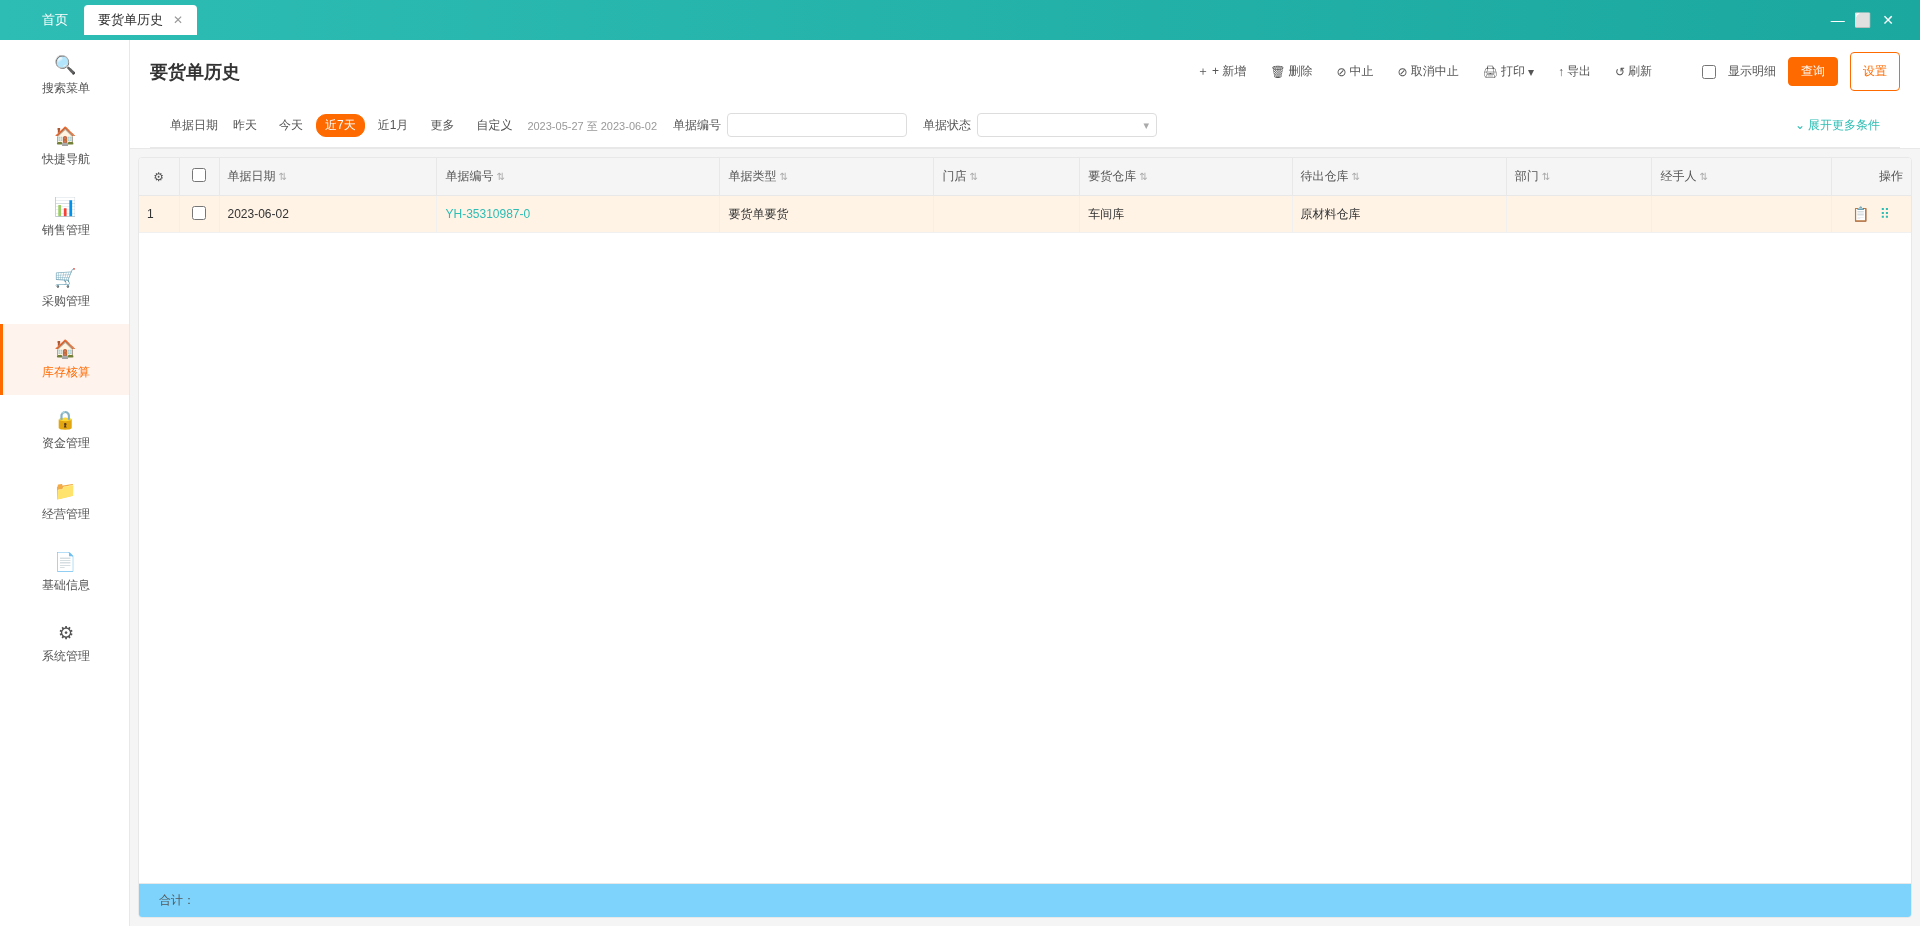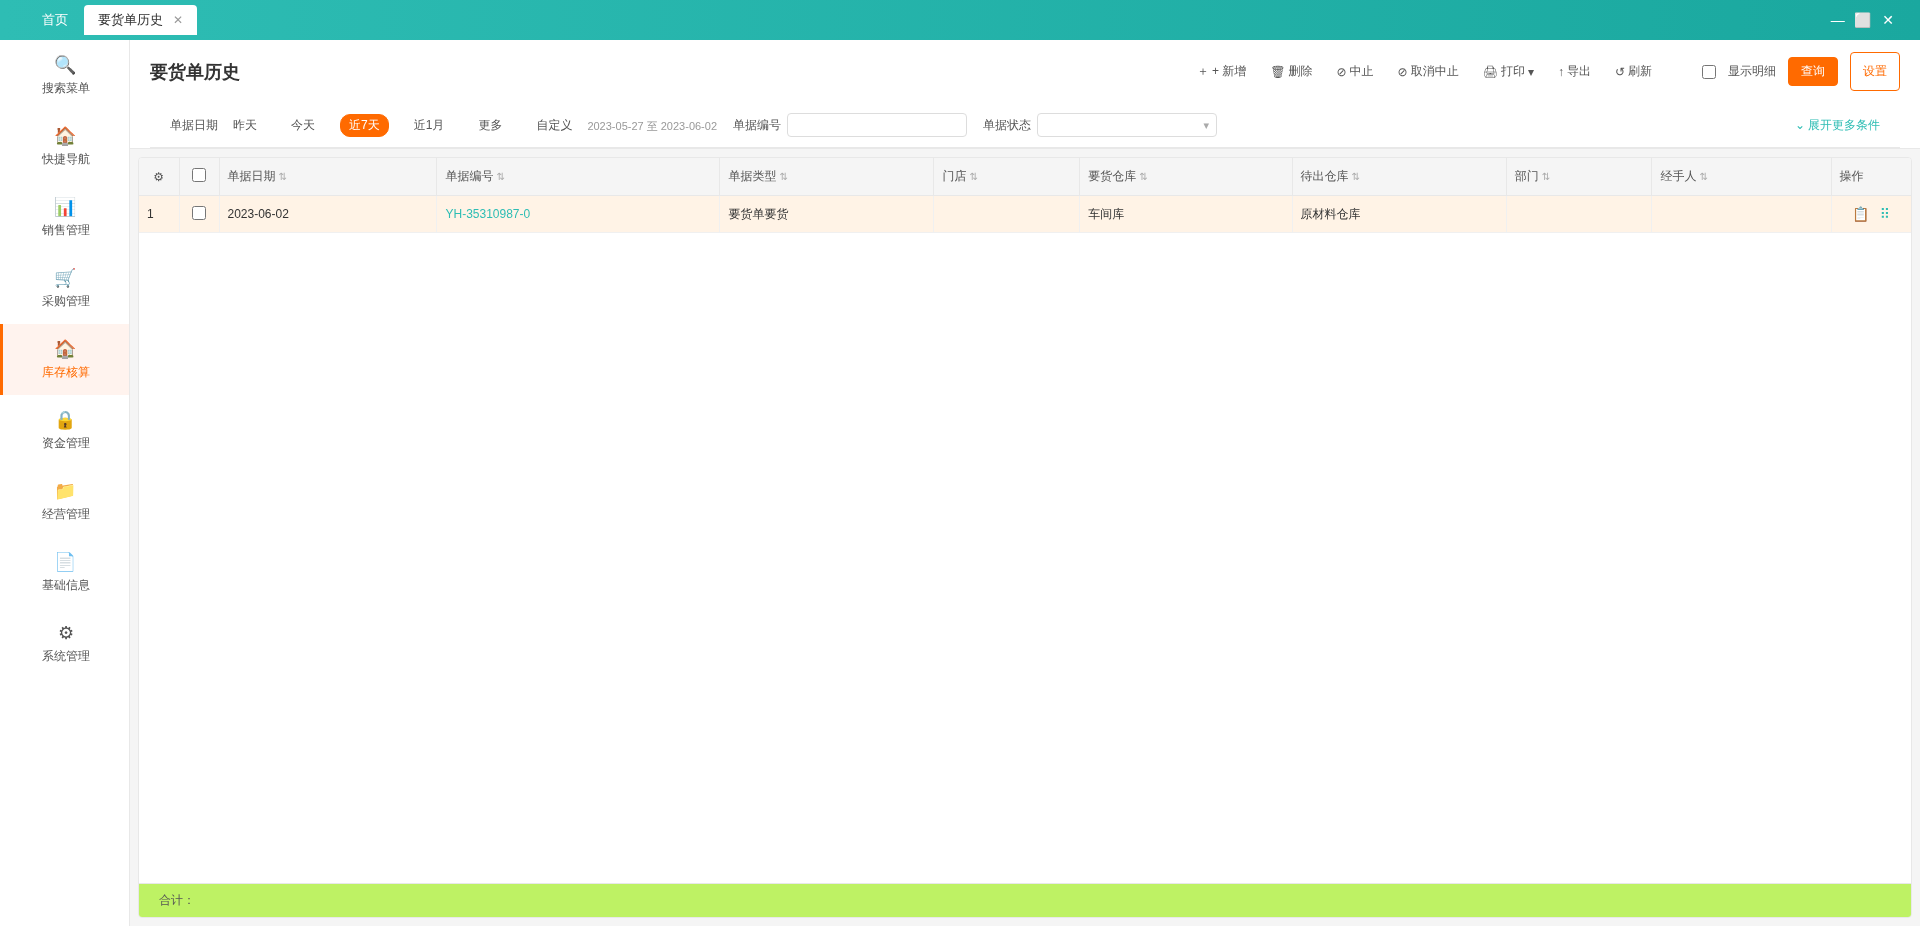--- a/index.html
+++ b/index.html
@@ -169,21 +169,21 @@
       gap: 6px;
     }
     .filter-label {
       font-size: 12px;
       color: #555;
       white-space: nowrap;
     }
     .filter-date-btns {
       display: flex;
       align-items: center;
-      gap: 16px;
+      gap: 4px;
     }
     .date-btn {
       padding: 2px 8px;
       border-radius: 10px;
       font-size: 12px;
       cursor: pointer;
       color: #555;
       border: 1px solid transparent;
     }
     .date-btn.active {
@@ -285,39 +285,39 @@
     }
     .sort-icon { color: #aaa; font-size: 10px; }
     .link-text { color: #2ebdb4; cursor: pointer; text-decoration: none; }
 
     
     .th-settings {
       width: 40px;
       text-align: center;
     }
     .th-checkbox { width: 40px; text-align: center; }
-    .th-ops { width: 80px; text-align: left; }
+    .th-ops { width: 80px; text-align: right; }
 
     
     .row-actions {
       display: flex;
       align-items: center;
       gap: 6px;
       justify-content: center;
     }
     .row-action-btn {
       color: #2ebdb4;
       cursor: pointer;
       font-size: 14px;
       padding: 2px;
     }
 
     
     .table-footer-summary {
-      background: #bef264;
+      background: #7dd3fc;
       border-top: 1px solid #e8e8e8;
       padding: 8px 20px;
       font-size: 12px;
       color: #555;
       display: flex;
       align-items: center;
       gap: 10px;
     }
 
     

